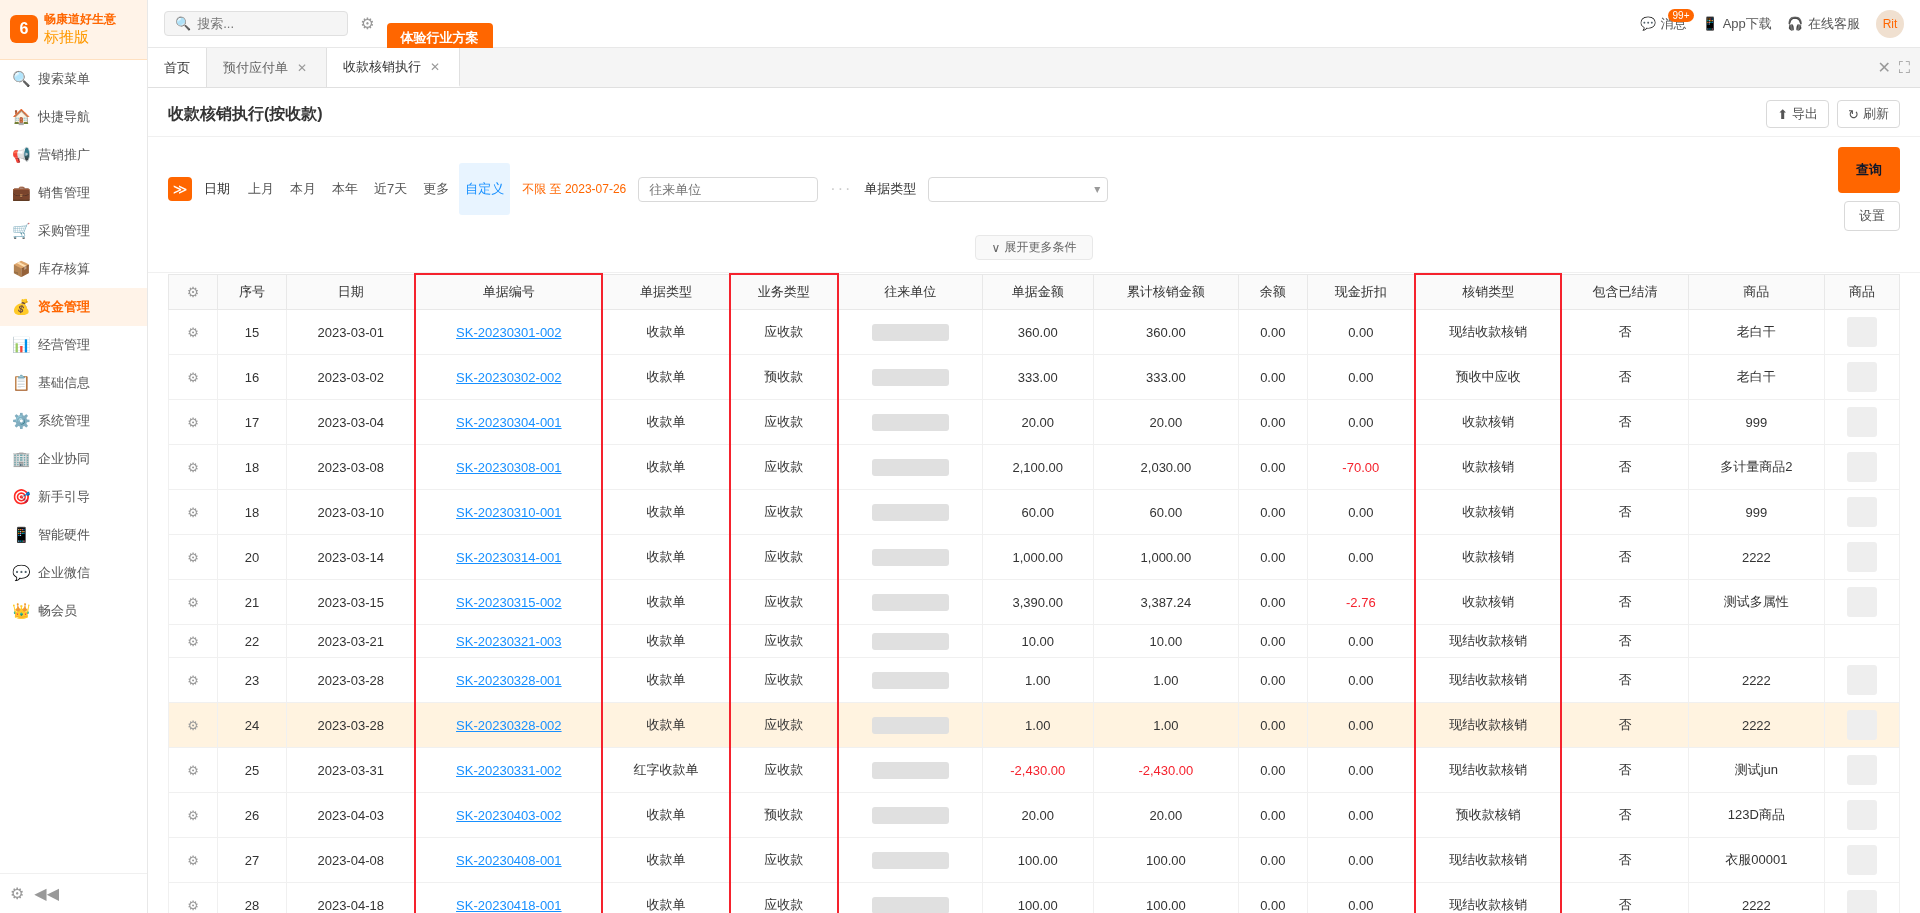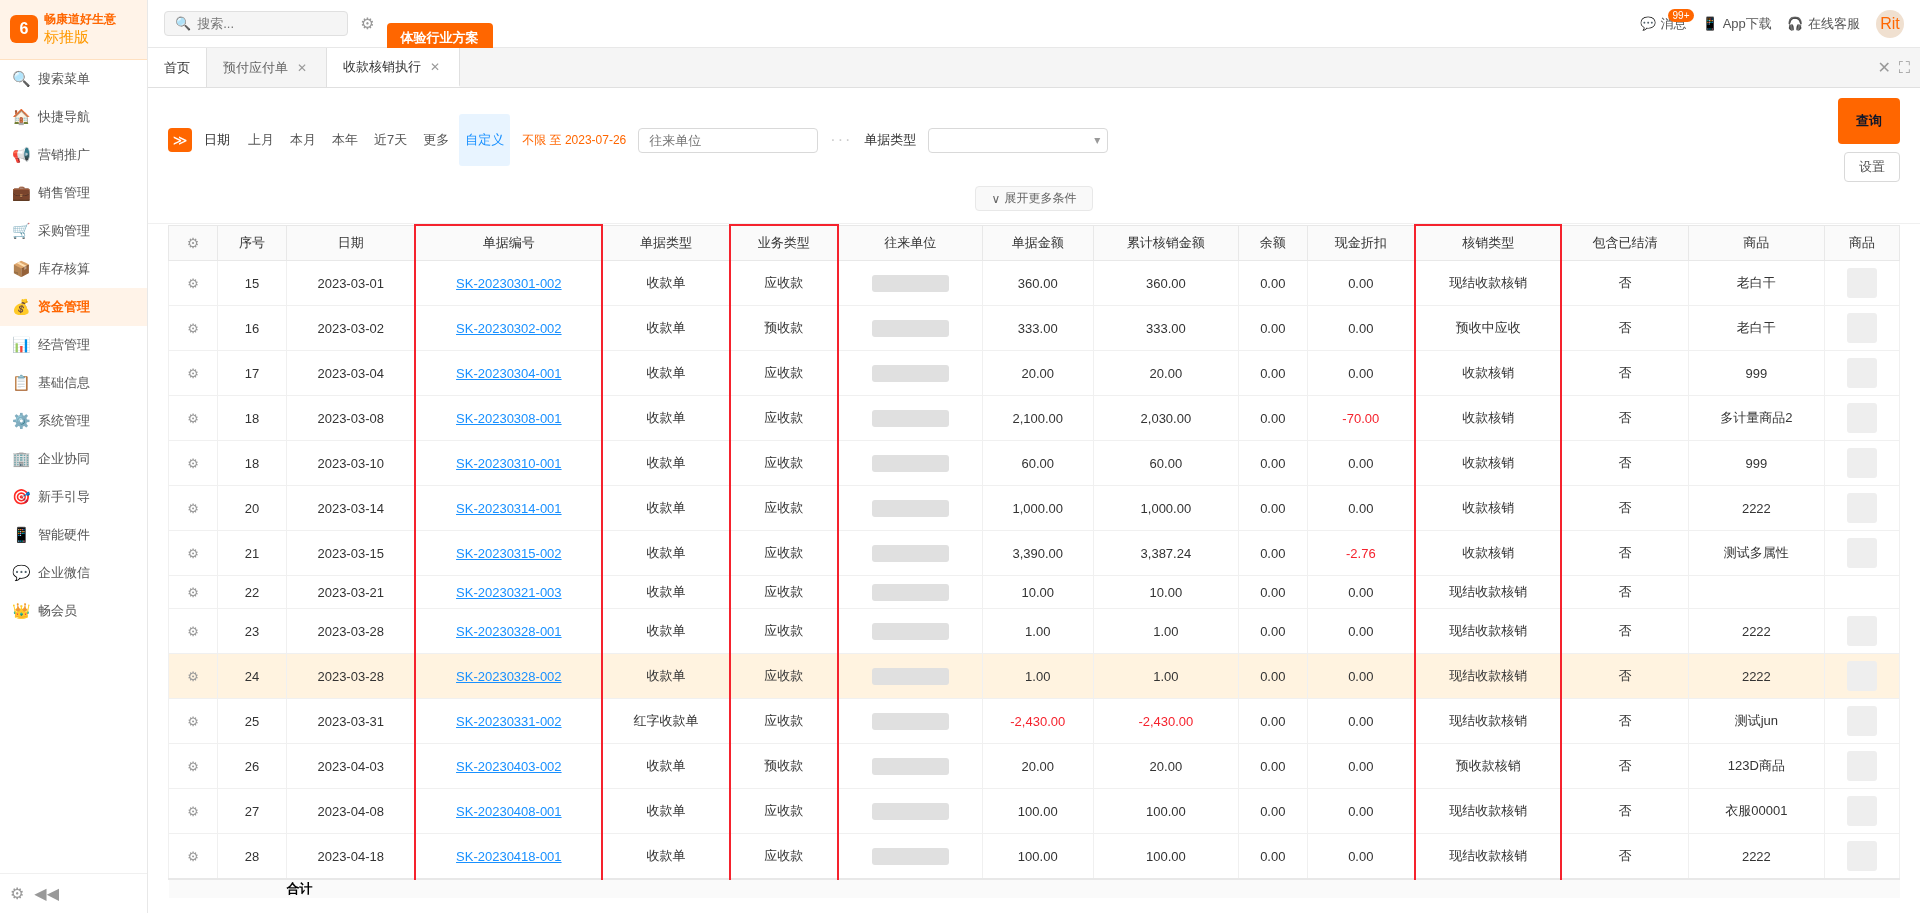--- a/index.html
+++ b/index.html
@@ -24,21 +24,21 @@
     
     .topbar { height: 48px; background: #fff; border-bottom: 1px solid #e8e8e8; display: flex; align-items: center; padding: 0 16px; gap: 12px; }
     .topbar-search-inner { display: flex; align-items: center; background: #f5f5f5; border-radius: 4px; padding: 4px 10px; gap: 6px; border: 1px solid #e0e0e0; }
     .topbar-search-input { border: none; background: transparent; outline: none; font-size: 13px; color: #999; width: 140px; }
     .topbar-gear { font-size: 16px; color: #999; cursor: pointer; }
     .topbar-btn { background: #f60; color: #fff; border: none; border-radius: 4px; padding: 6px 14px; font-size: 13px; cursor: pointer; font-weight: bold; margin-top: 28px; }
     .topbar-right { margin-left: auto; display: flex; align-items: center; gap: 16px; }
     .topbar-msg { display: flex; align-items: center; gap: 4px; font-size: 13px; color: #555; cursor: pointer; position: relative; }
     .topbar-badge { background: #f60; color: #fff; border-radius: 10px; font-size: 10px; padding: 1px 5px; position: absolute; top: -6px; right: -8px; }
     .topbar-link { font-size: 13px; color: #555; cursor: pointer; display: flex; align-items: center; gap: 4px; }
-    .topbar-avatar { width: 28px; height: 28px; border-radius: 50%; background: #f0e0d0; display: flex; align-items: center; justify-content: center; font-size: 16px; color: #f60; }
+    .topbar-avatar { width: 28px; height: 28px; border-radius: 50%; background: #f0e0d0; display: flex; align-items: center; justify-content: center; font-size: 12px; color: #f60; }
 
     
     .tabbar { height: 40px; background: #f5f5f5; display: flex; align-items: stretch; border-bottom: 1px solid #e0e0e0; }
     .tab { display: flex; align-items: center; padding: 0 16px; gap: 6px; cursor: pointer; font-size: 13px; color: #666; border-right: 1px solid #e0e0e0; background: #f5f5f5; }
     .tab.active { background: #fff; color: #333; font-weight: 500; border-bottom: 2px solid #fff; }
     .tab-home { background: #fff; color: #333; }
     .tab-close { font-size: 12px; color: #999; cursor: pointer; padding: 1px 3px; border-radius: 3px; }
     .tabbar-actions { margin-left: auto; display: flex; align-items: center; padding: 0 10px; gap: 8px; }
     .tab-action-btn { font-size: 16px; color: #999; cursor: pointer; }
 
@@ -215,20 +215,33 @@
       <span class="tab-close">✕</span>
     </div>
     <div class="tabbar-actions">
       <span class="tab-action-btn">✕</span>
       <span class="tab-action-btn">⛶</span>
     </div>
   </div>
 
   <div class="page">
 
+    <div class="page-header">
+      <div class="page-title">收款核销执行(按收款)</div>
+      <div class="page-actions">
+        <button class="page-action-btn">
+          <span>⬆</span>
+          <span>导出</span>
+        </button>
+        <button class="page-action-btn">
+          <span>↻</span>
+          <span>刷新</span>
+        </button>
+      </div>
+    </div>
 
     <div class="filter-bar">
       <div class="filter-row">
         <div class="filter-collapse-btn">≫</div>
         <span class="filter-label">日期</span>
         <div class="filter-date-btns">
           <span class="filter-date-btn">上月</span>
           <span class="filter-date-btn">本月</span>
           <span class="filter-date-btn">本年</span>
           <span class="filter-date-btn">近7天</span>

